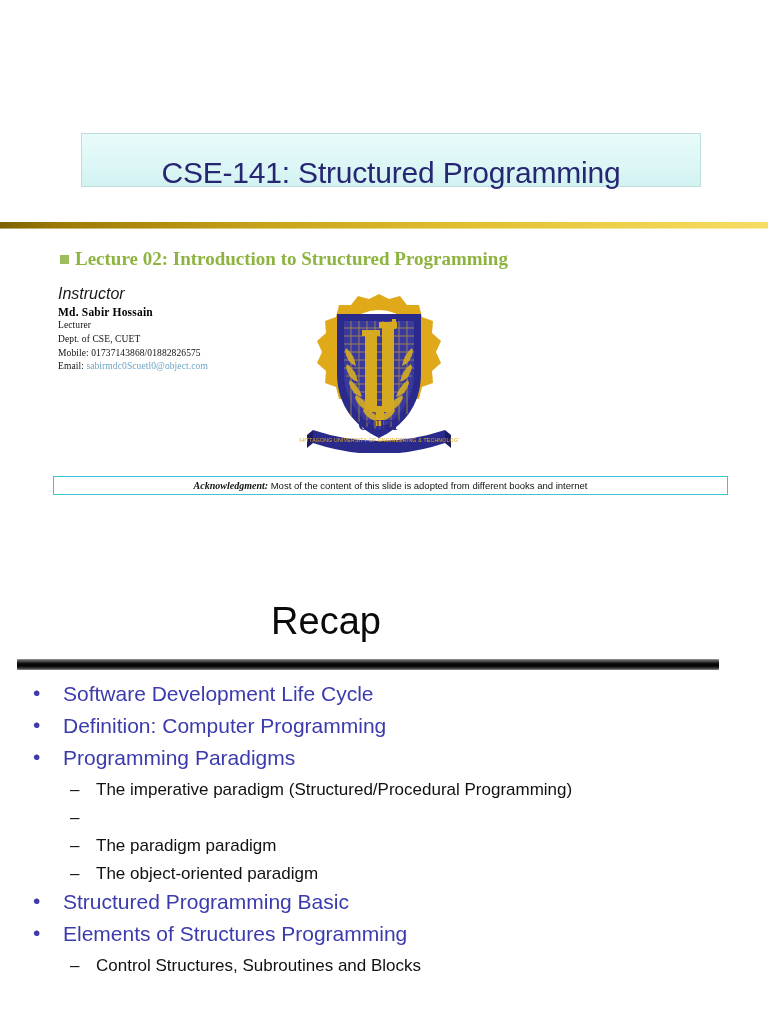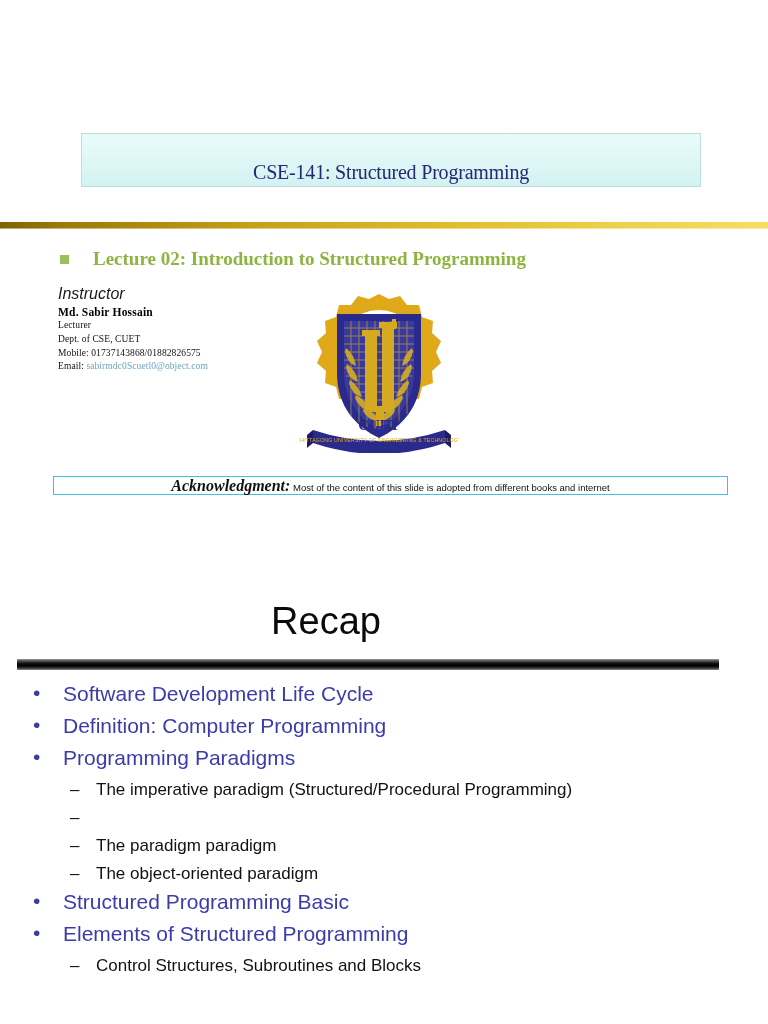--- a/index.html
+++ b/index.html
@@ -31,22 +31,22 @@
     width: 620px;
     height: 54px;
     background: linear-gradient(180deg, #e9fbfb 0%, #ddf7f6 55%, #d2f2f1 100%);
     border: 1px solid #bcdede;
     box-sizing: border-box;
     display: flex;
     align-items: center;
     justify-content: center;
   }
   .title-text {
-    font-family: Liberation Serif, serif;
-    font-size: 20px;
+    font-family: Liberation Sans, sans-serif;
+    font-size: 30px;
     color: #262673;
     letter-spacing: -0.2px;
     white-space: nowrap;
     margin-top: 25px;
   }
 
   .gold-rule {
     position: absolute;
     left: 0;
     top: 222px;
@@ -61,21 +61,21 @@
     width: 100%; height: 1px;
     background: rgba(255,255,255,0.45);
   }
 
   .lecture-line {
     position: absolute;
     left: 60px;
     top: 248px;
     display: flex;
     align-items: center;
-    gap: 24px;
+    gap: 6px;
   }
   .sq-bullet {
     width: 9px;
     height: 9px;
     background: #9cbf5b;
     display: block;
   }
   .lecture-text {
     font-family: "Liberation Serif", serif;
     font-weight: bold;
@@ -144,21 +144,21 @@
   .ack-inner {
     font-family: "Liberation Sans", sans-serif;
     font-size: 9.5px;
     color: #111;
     white-space: nowrap;
   }
   .ack-strong {
     font-family: "Liberation Serif", serif;
     font-weight: bold;
     font-style: italic;
-    font-size: 16px;
+    font-size: 10px;
     margin-top: 32px;
   }
 
   
   .slide2 {
     position: absolute;
     left: 0;
     top: 560px;
     width: 768px;
     height: 464px;
@@ -353,21 +353,21 @@
       <div class="b2">
         <span class="dash">–</span>
         <span class="txt">The object-oriented paradigm</span>
       </div>
       <div class="b1">
         <span class="dot">•</span>
         <span class="txt">Structured Programming Basic</span>
       </div>
       <div class="b1">
         <span class="dot">•</span>
-        <span class="txt">Elements of Structured Programming</span>
+        <span class="txt">Elements of Structures Programming</span>
       </div>
       <div class="b2">
         <span class="dash">–</span>
         <span class="txt">Control Structures, Subroutines and Blocks</span>
       </div>
     </div>
 
 </div>
 
 </body></html>

